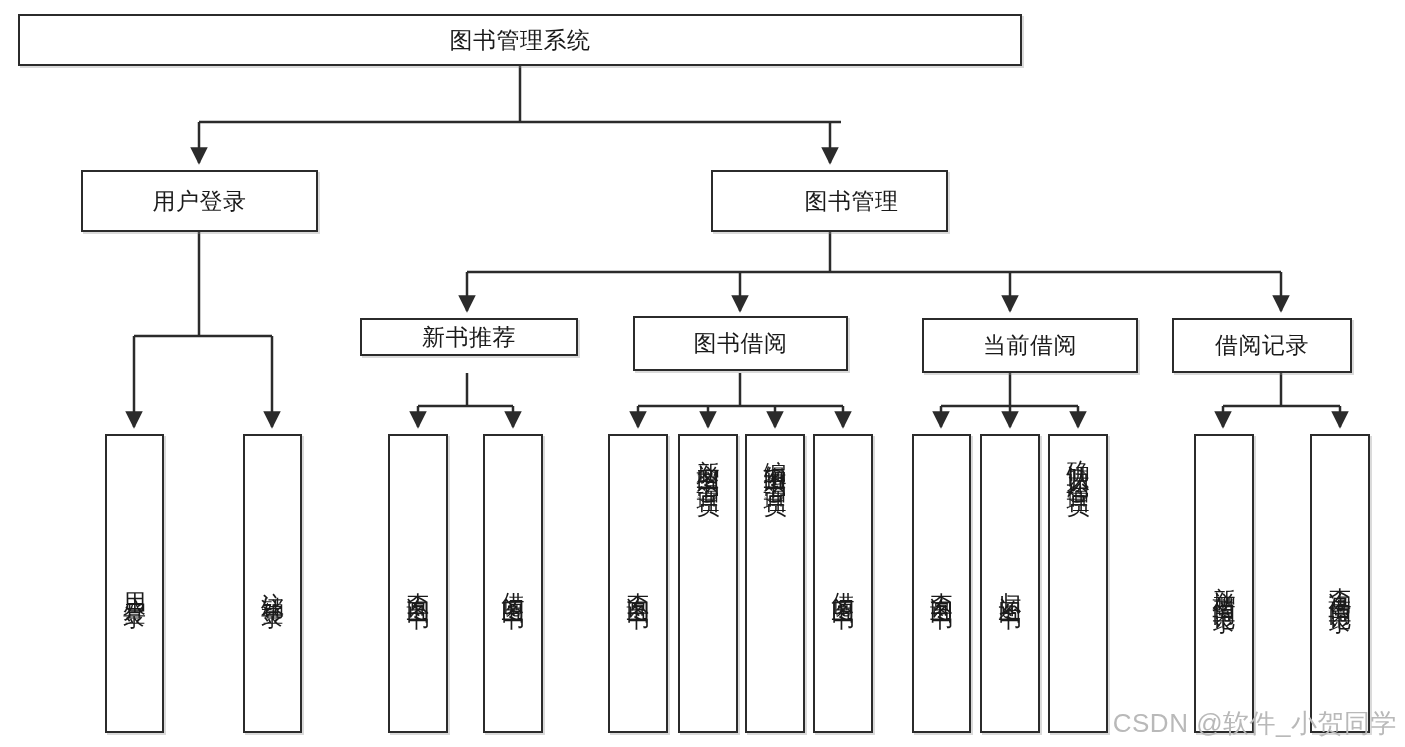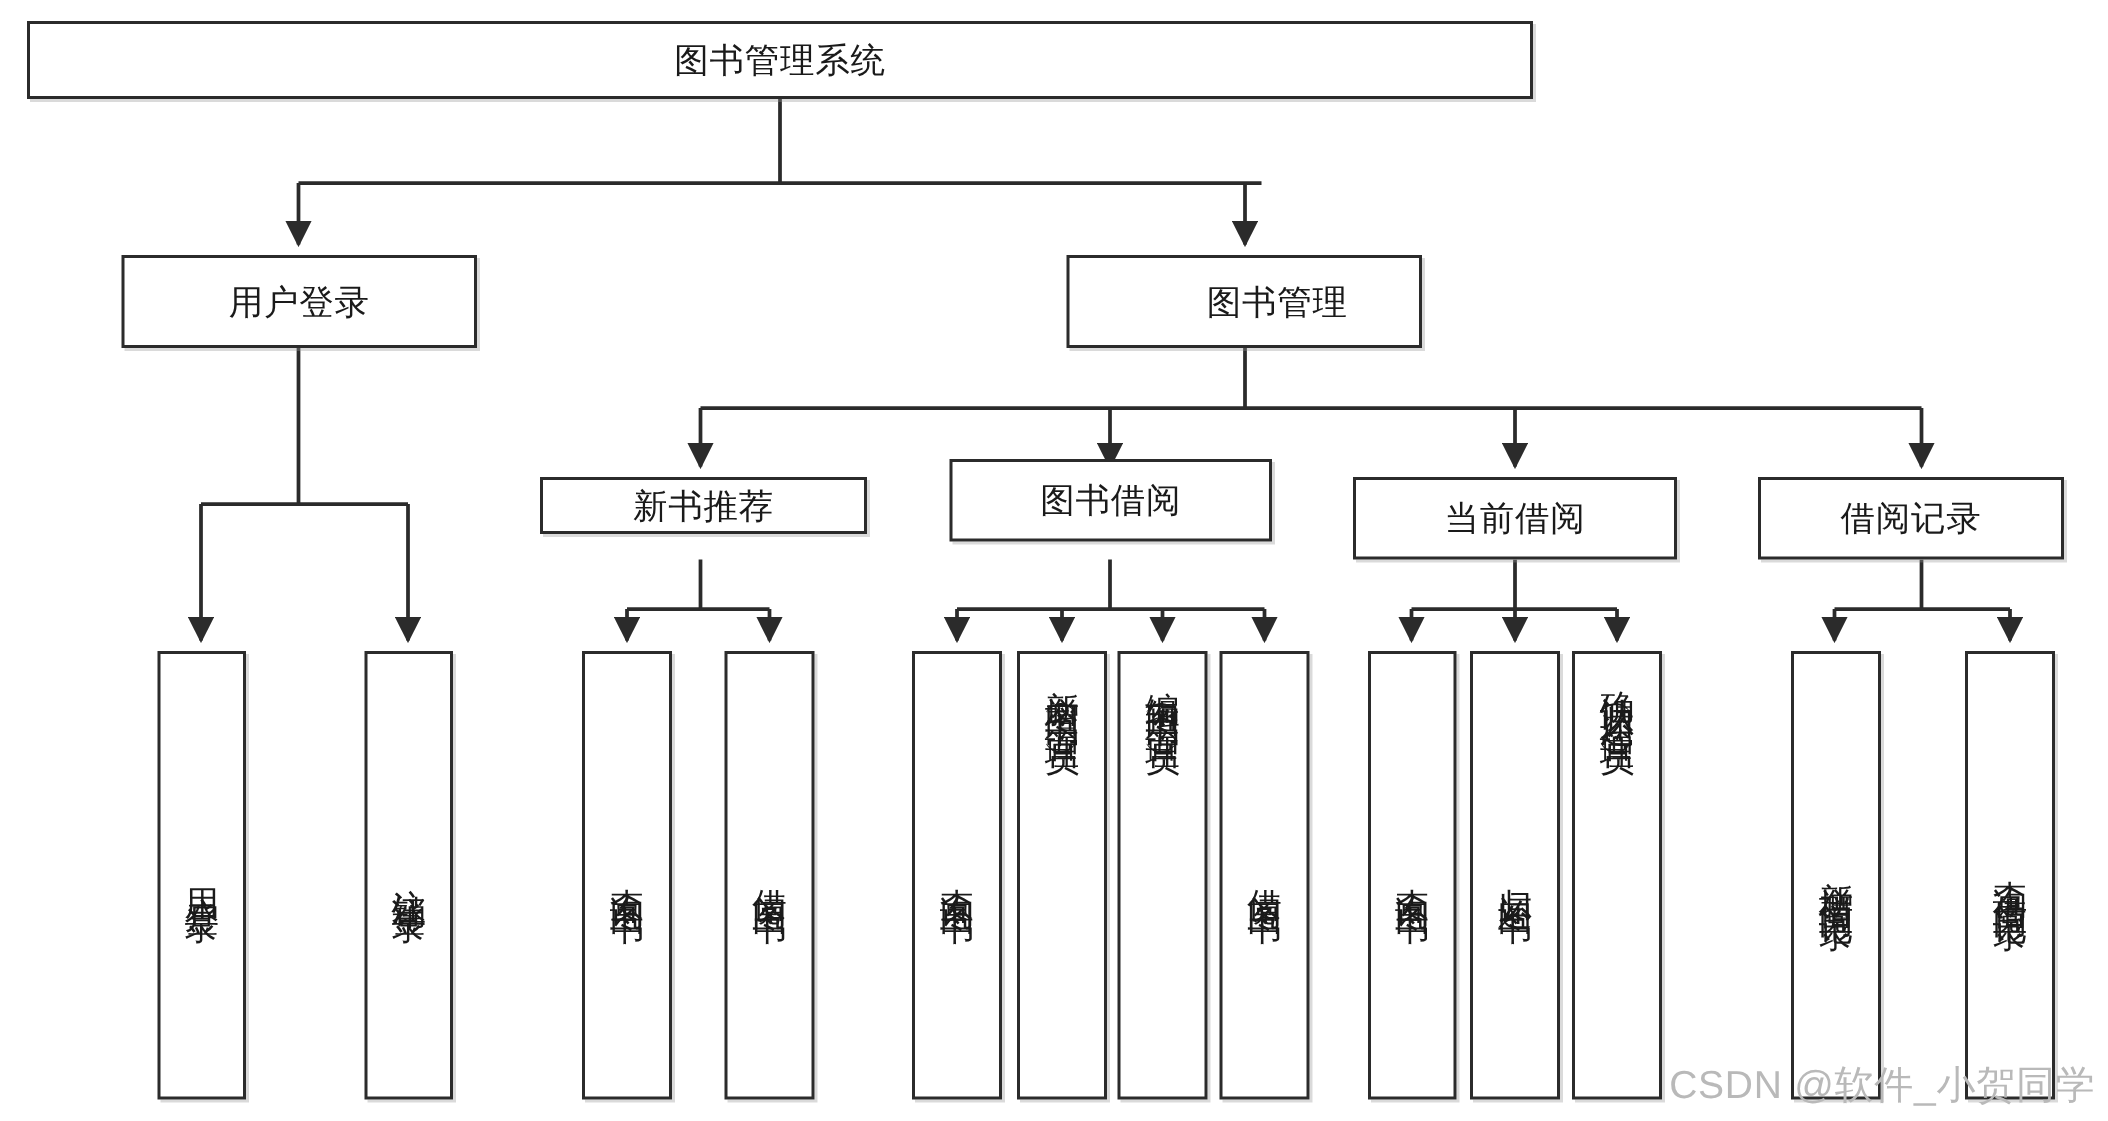--- a/index.html
+++ b/index.html
@@ -136,27 +136,27 @@
   <div class="node horiz" id="node-user-login" style="left: 81px; top: 170px; width: 237px; height: 62px;">
     <span class="label">用户登录</span>
   </div>
   <div class="node horiz" id="node-book-manage" style="left: 711px; top: 170px; width: 237px; height: 62px; padding-left: 44px;">
     <span class="label">图书管理</span>
   </div>
 
   <div class="node horiz" id="node-new-book-recommend" style="left: 360px; top: 318px; width: 218px; height: 38px;">
     <span class="label">新书推荐</span>
   </div>
-  <div class="node horiz" id="node-book-borrow" style="left: 633px; top: 306px; width: 215px; height: 55px;">
+  <div class="node horiz" id="node-book-borrow" style="left: 633px; top: 316px; width: 215px; height: 55px;">
     <span class="label">图书借阅</span>
   </div>
-  <div class="node horiz" id="node-current-borrow" style="left: 902px; top: 318px; width: 216px; height: 55px;">
+  <div class="node horiz" id="node-current-borrow" style="left: 922px; top: 318px; width: 216px; height: 55px;">
     <span class="label">当前借阅</span>
   </div>
-  <div class="node horiz" id="node-borrow-record" style="left: 1172px; top: 318px; width: 204px; height: 55px;">
+  <div class="node horiz" id="node-borrow-record" style="left: 1172px; top: 318px; width: 180px; height: 55px;">
     <span class="label">借阅记录</span>
   </div>
 
   <div class="node vert" id="node-leaf-user-login" style="left: 105px; top: 434px; width: 59px; height: 299px;">
     <span class="label">用户登录</span>
   </div>
   <div class="node vert" id="node-leaf-logout-login" style="left: 243px; top: 434px; width: 59px; height: 299px;">
     <span class="label">注销登录</span>
   </div>
   <div class="node vert" id="node-leaf-query-book-new" style="left: 388px; top: 434px; width: 60px; height: 299px;">

